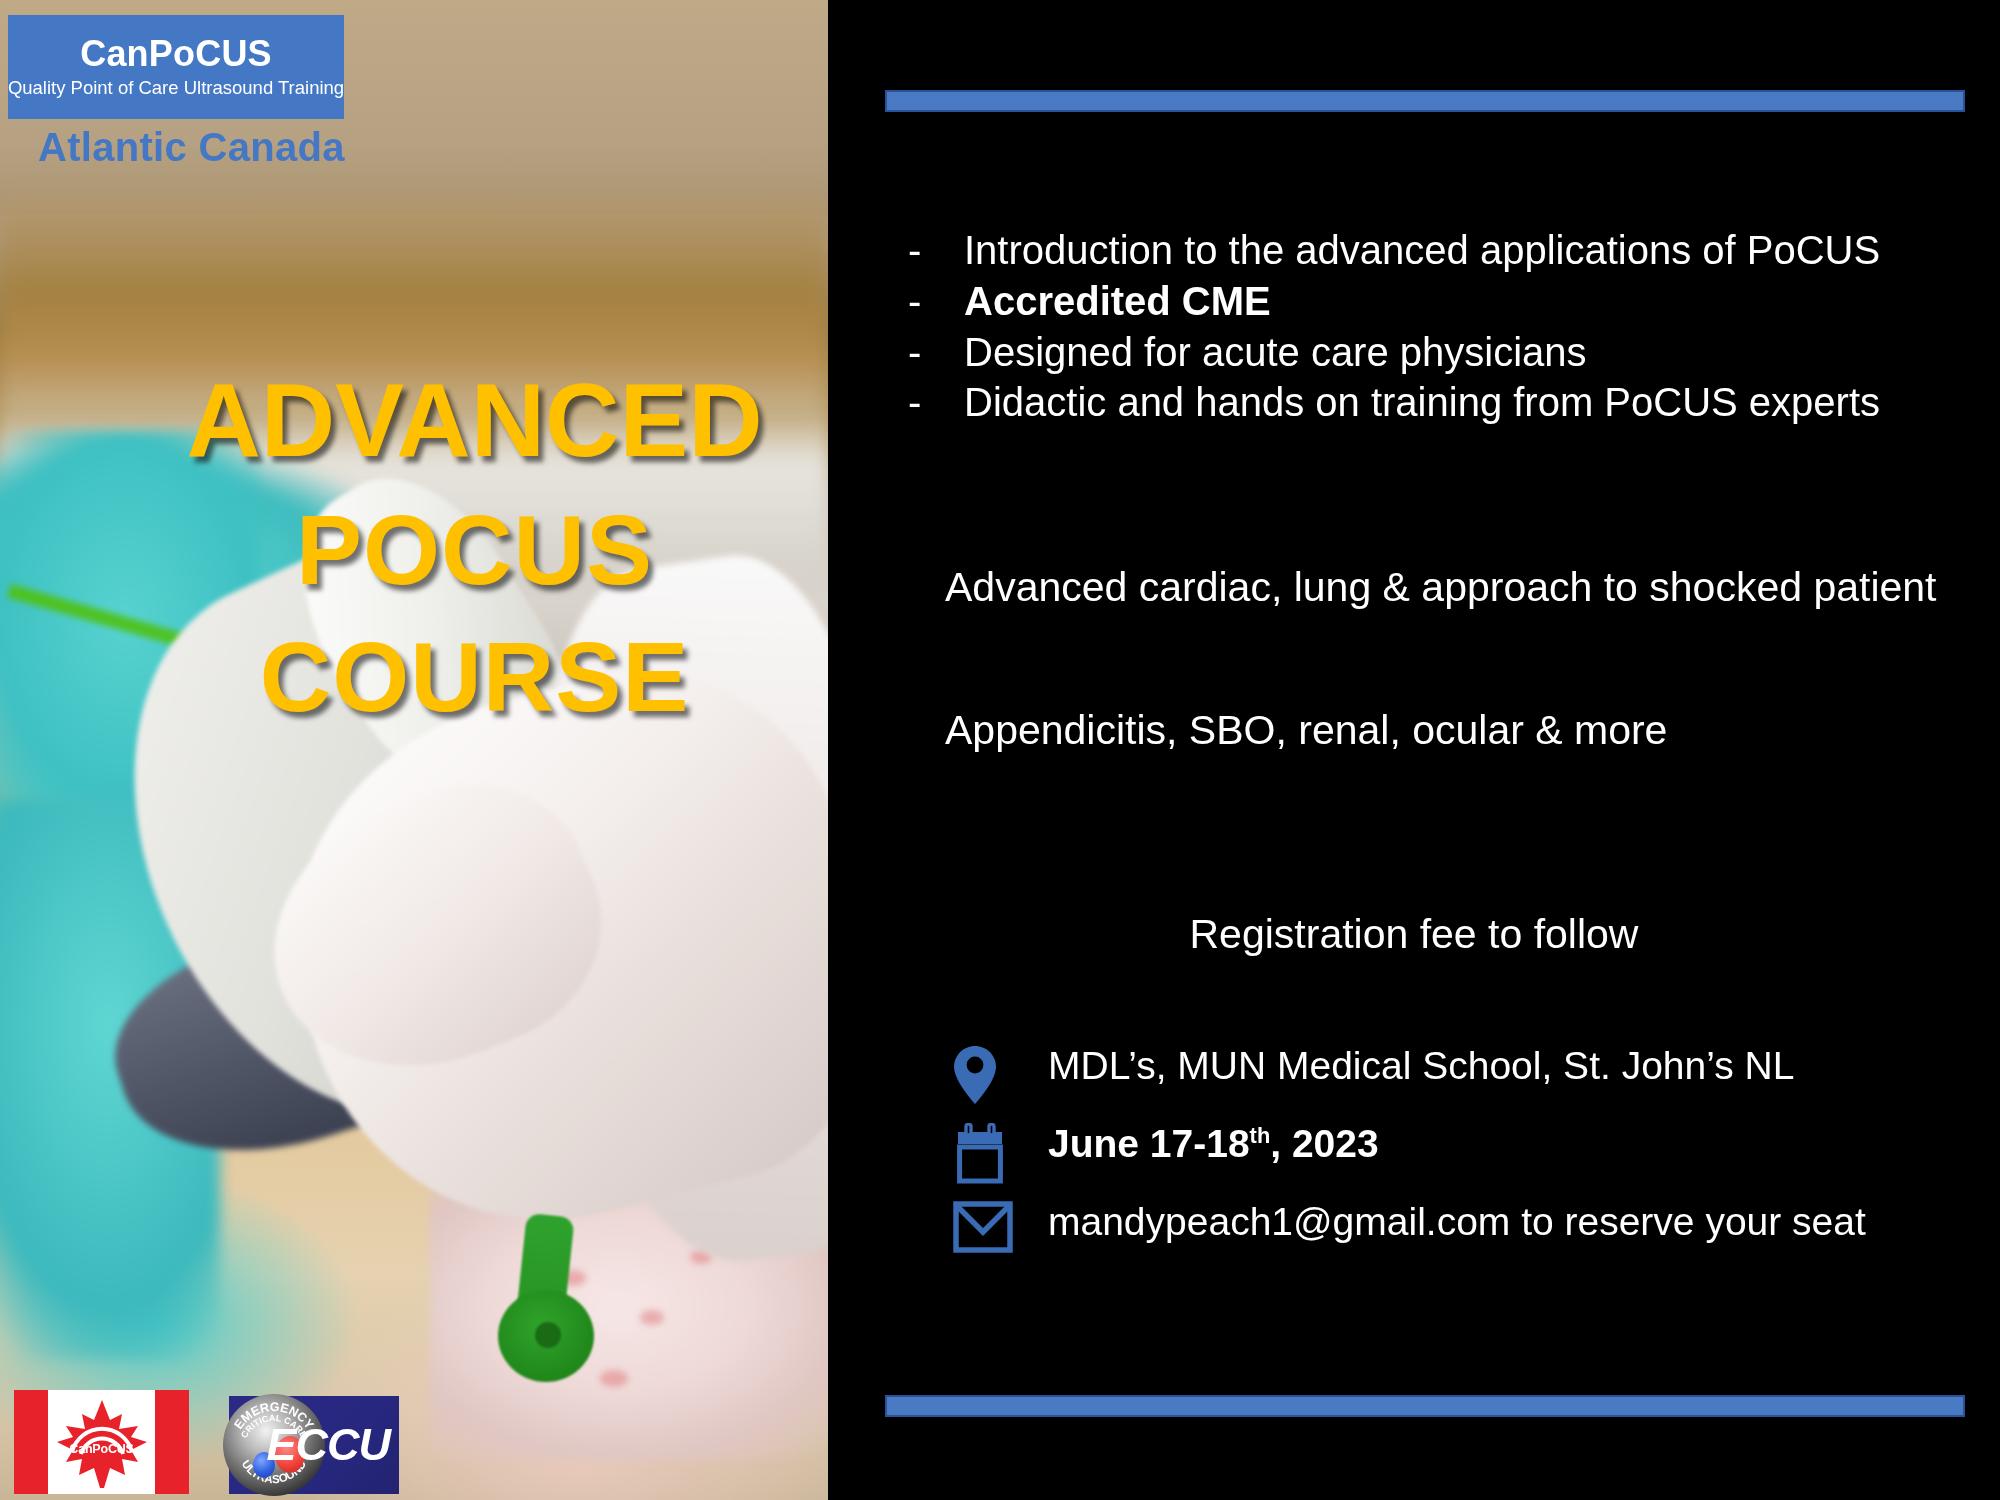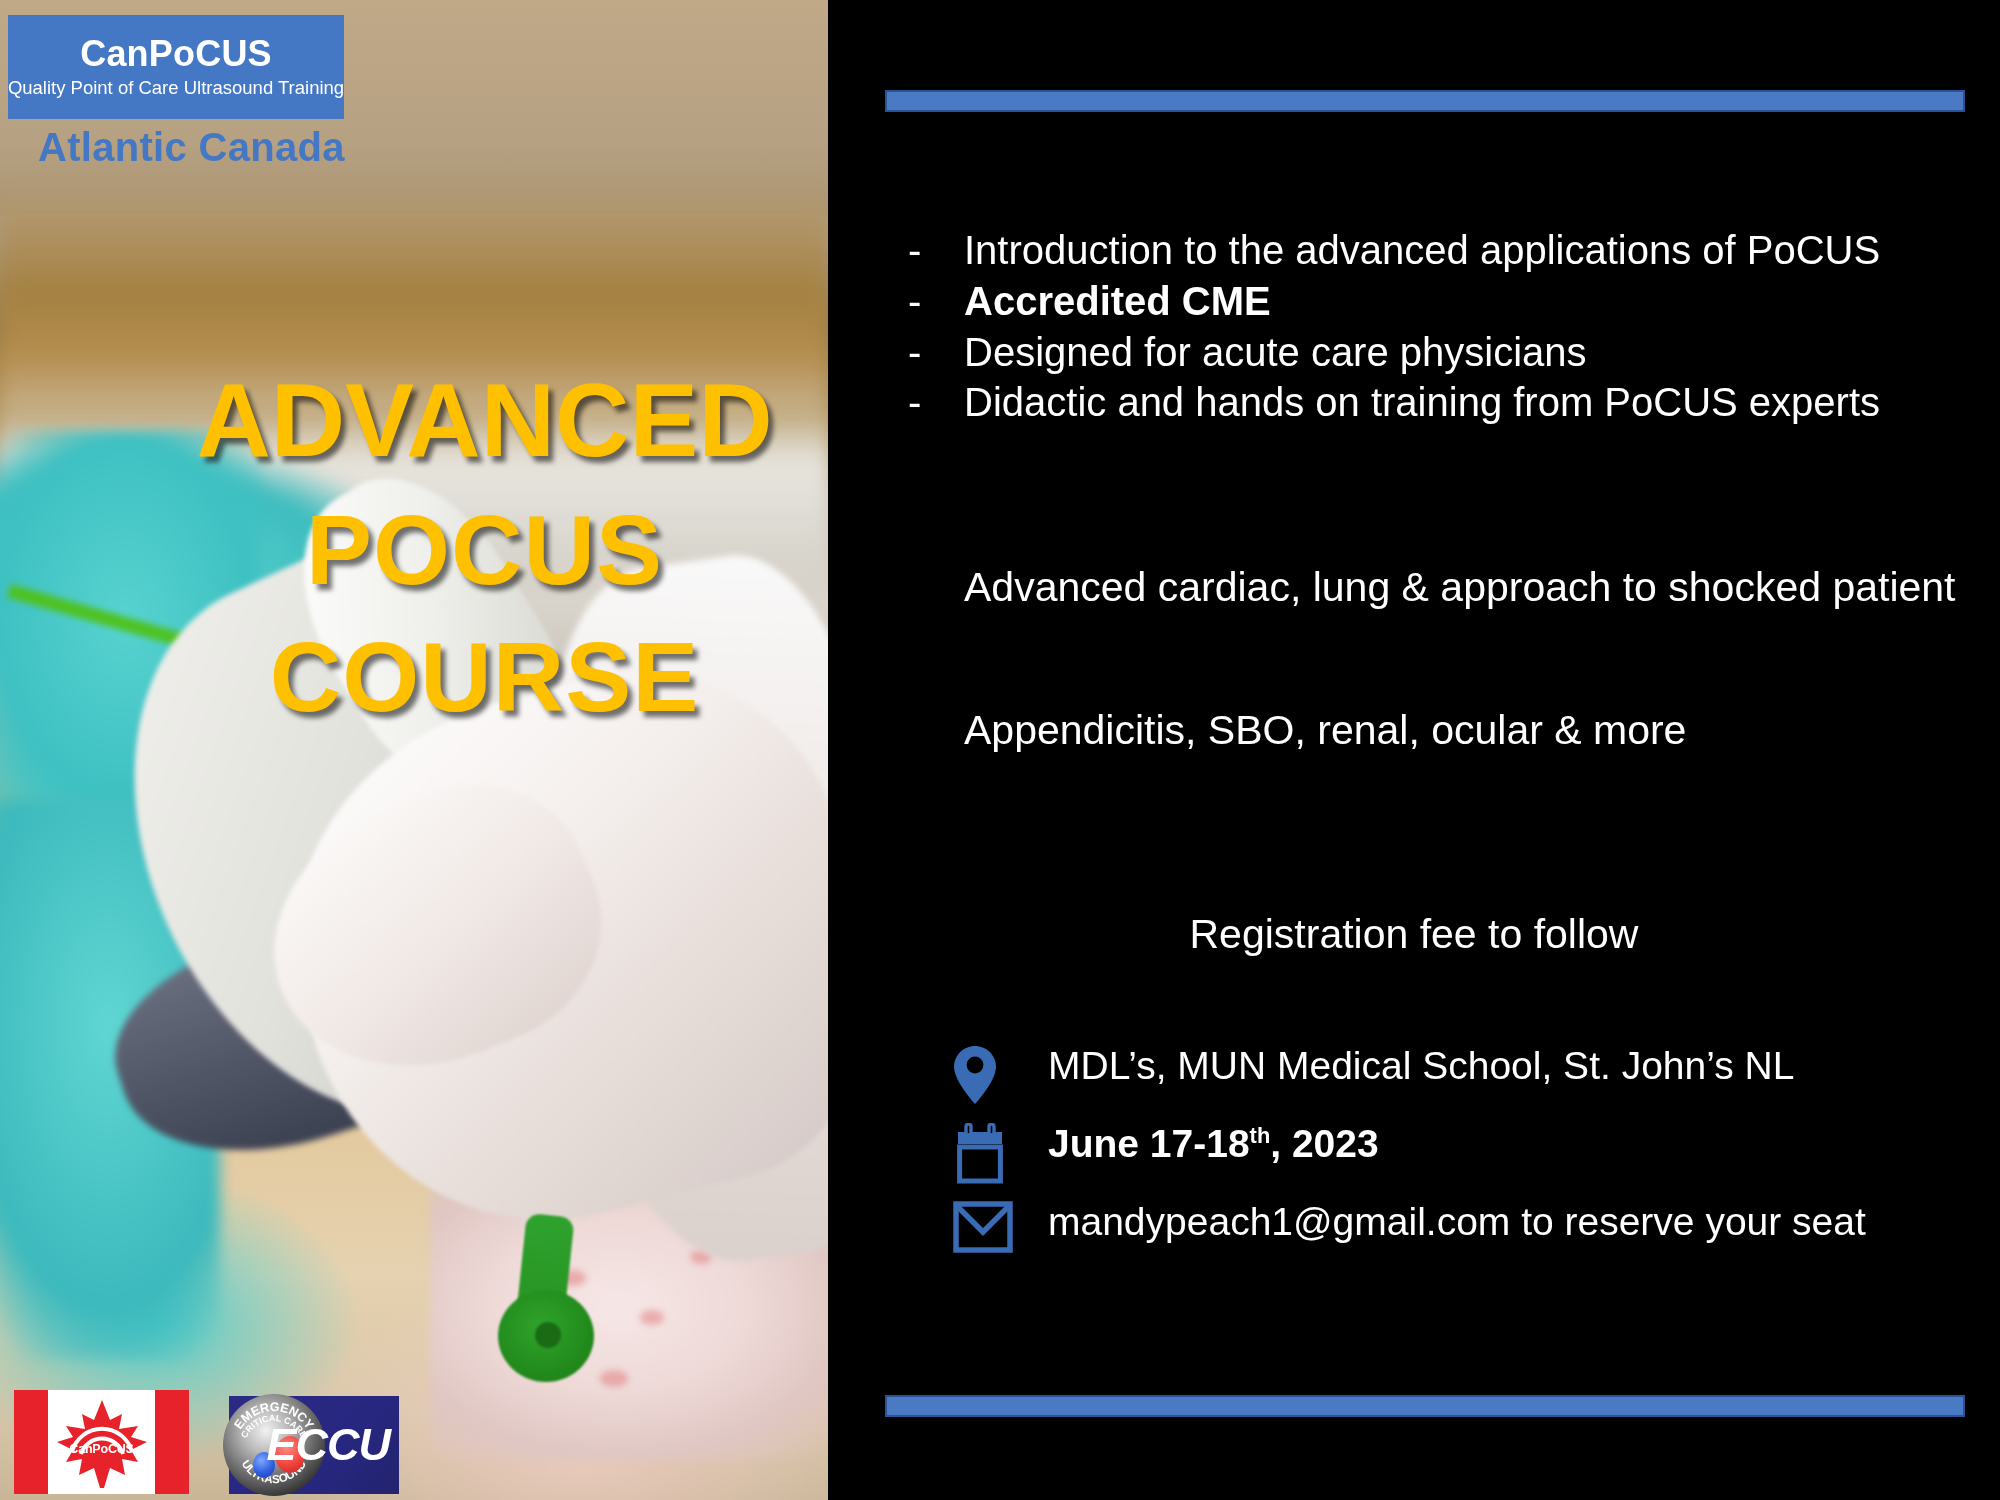--- a/index.html
+++ b/index.html
@@ -104,21 +104,21 @@
   #brand-box{position:absolute;left:8px;top:15px;width:336px;height:104px;
     background:#4478c4;display:flex;flex-direction:column;align-items:center;justify-content:center;}
   #brand-title{color:#ffffff;font-size:36px;font-weight:bold;line-height:1;letter-spacing:.2px;
     font-family:"Liberation Sans",sans-serif;}
   #brand-sub{color:#ffffff;font-size:18.5px;font-weight:400;margin-top:7px;line-height:1;
     font-family:"Liberation Sans",sans-serif;white-space:nowrap;}
   #region-label{position:absolute;left:38px;top:125px;color:#4478c4;font-size:40px;font-weight:bold;
     font-family:"Liberation Sans",sans-serif;letter-spacing:.3px;}
 
   
-  #course-title{position:absolute;left:12px;top:355px;width:945px;text-align:center;
+  #course-title{position:absolute;left:2px;top:355px;width:945px;text-align:center;
     font-family:"Liberation Sans",sans-serif;font-weight:bold;color:#FFC000;
     font-size:99px;line-height:1.28;letter-spacing:1px;
     text-shadow:5px 6px 5px rgba(0,0,0,.55);}
   #course-title .tl{display:block;white-space:nowrap;}
   #course-title .tl.l1{font-size:103px;letter-spacing:0px;}
 
   
   #logo-row{position:absolute;left:14px;bottom:6px;display:flex;align-items:flex-end;gap:40px;}
   #canpocus-logo{position:relative;width:175px;height:104px;background:#ffffff;display:block;}
   #canpocus-logo .band{position:absolute;top:0;bottom:0;width:34px;background:#e8222a;}
@@ -156,21 +156,21 @@
   .bullet .dash{width:56px;flex:0 0 56px;font-size:40px;}
   .bullet .btxt{}
   .bullet.bold .btxt{font-weight:bold;}
 
   #day1{position:absolute;left:80px;top:557px;width:1060px;}
   #day2{position:absolute;left:80px;top:700px;width:1060px;}
   .day-head{font-family:"Liberation Sans Narrow","Liberation Sans",sans-serif;
     font-size:41px;font-weight:bold;color:#ffffff;line-height:1.2;white-space:nowrap;}
   .day-head .gold{color:#FFC000;}
   .day-body{font-family:"Liberation Sans Narrow","Liberation Sans",sans-serif;
-    font-size:41px;color:#ffffff;line-height:1.2;margin-top:6px;margin-left:56px;white-space:nowrap;}
+    font-size:41px;color:#ffffff;line-height:1.2;margin-top:6px;margin-left:37px;white-space:nowrap;}
 
   #reg-fee{position:absolute;left:0;top:910px;width:1172px;text-align:center;
     font-family:"Liberation Sans Narrow","Liberation Sans",sans-serif;
     font-size:41px;color:#ffffff;line-height:1.2;}
 
   #contact{position:absolute;left:125px;top:1045px;width:1020px;}
   .crow{display:flex;align-items:flex-start;height:78px;}
   .cicon{flex:0 0 95px;display:flex;align-items:center;justify-content:flex-start;}
   .ctext{color:#ffffff;font-family:"Liberation Sans Narrow","Liberation Sans",sans-serif;
     font-size:39px;line-height:1.1;white-space:nowrap;}

